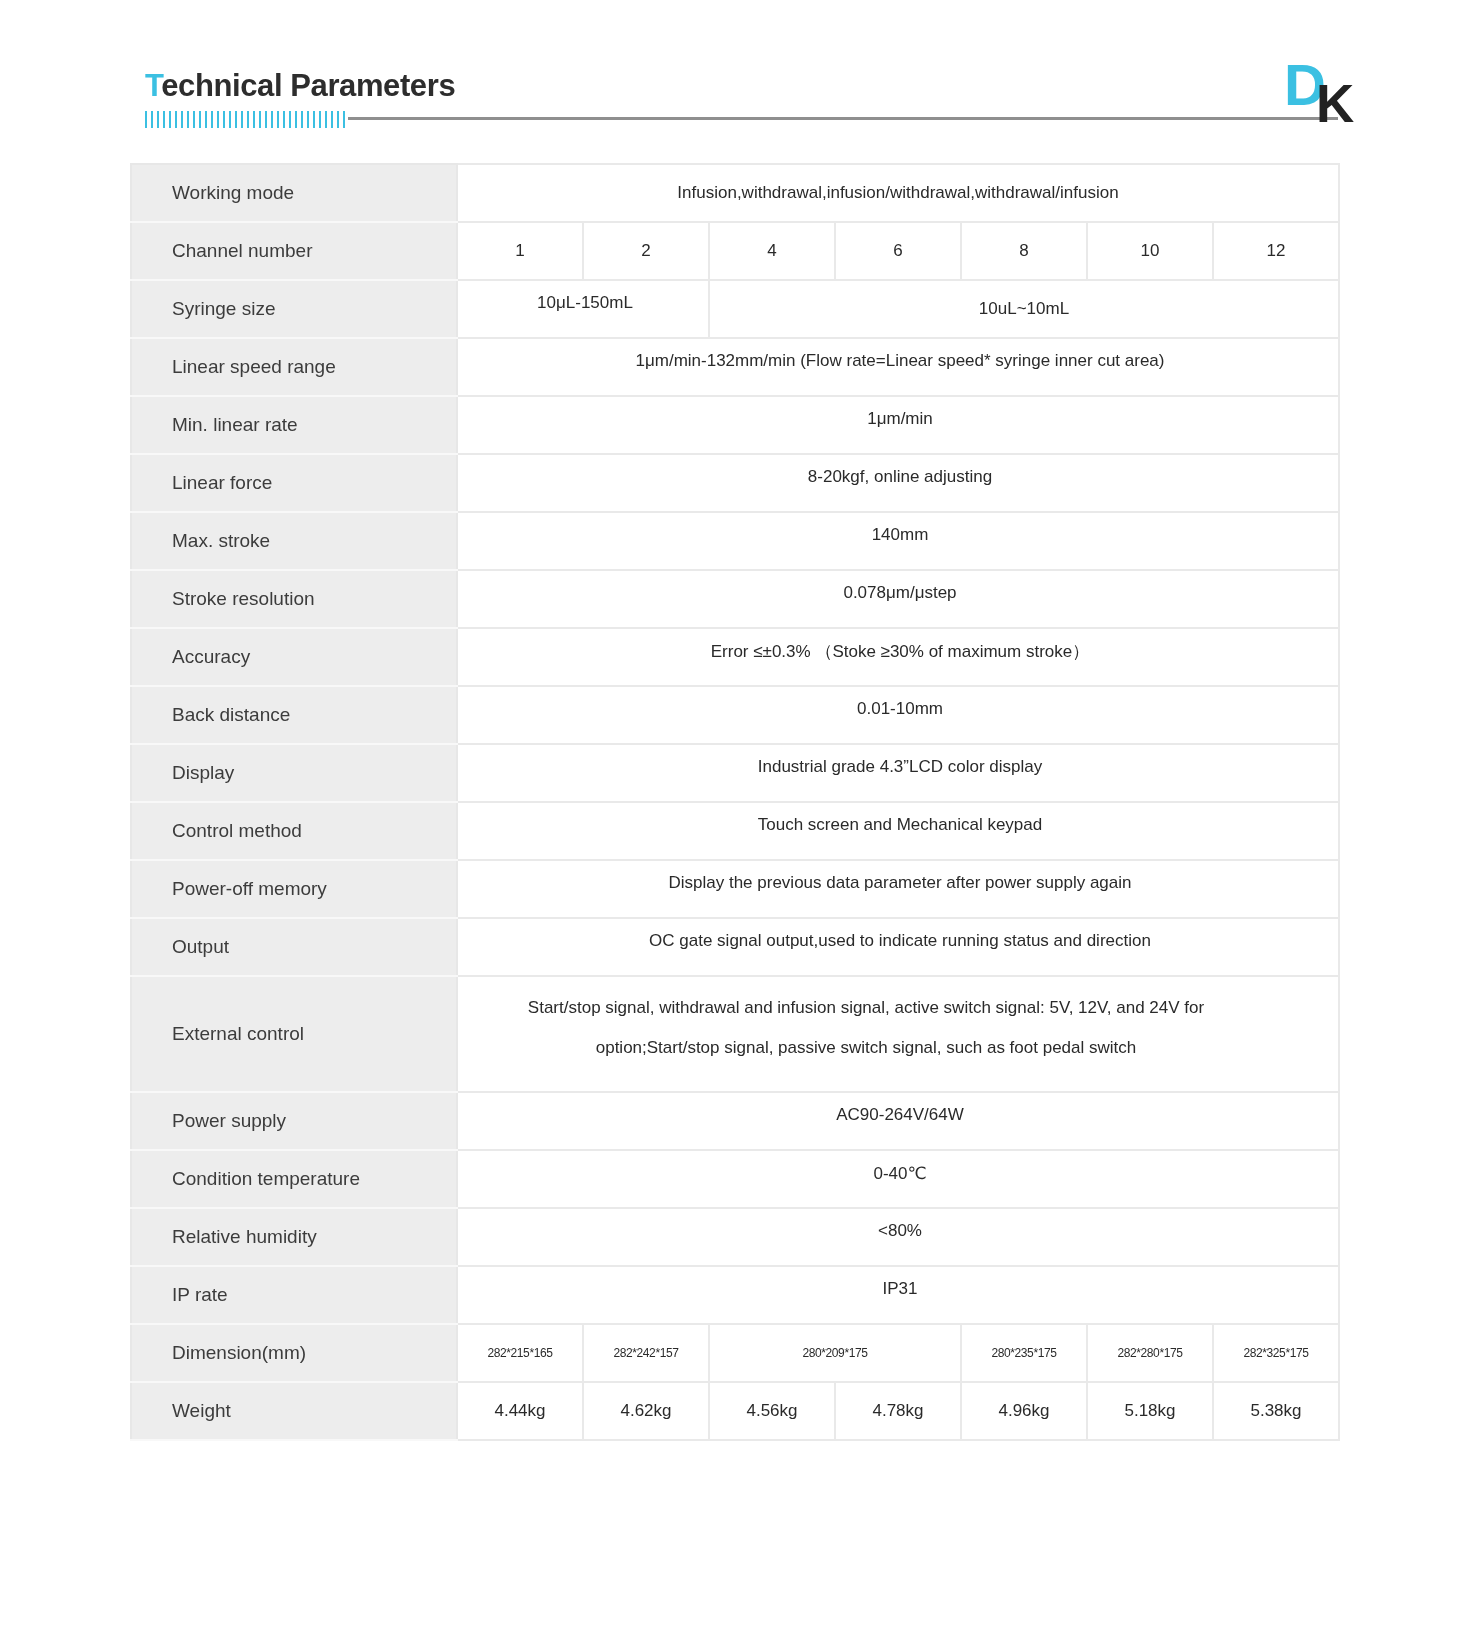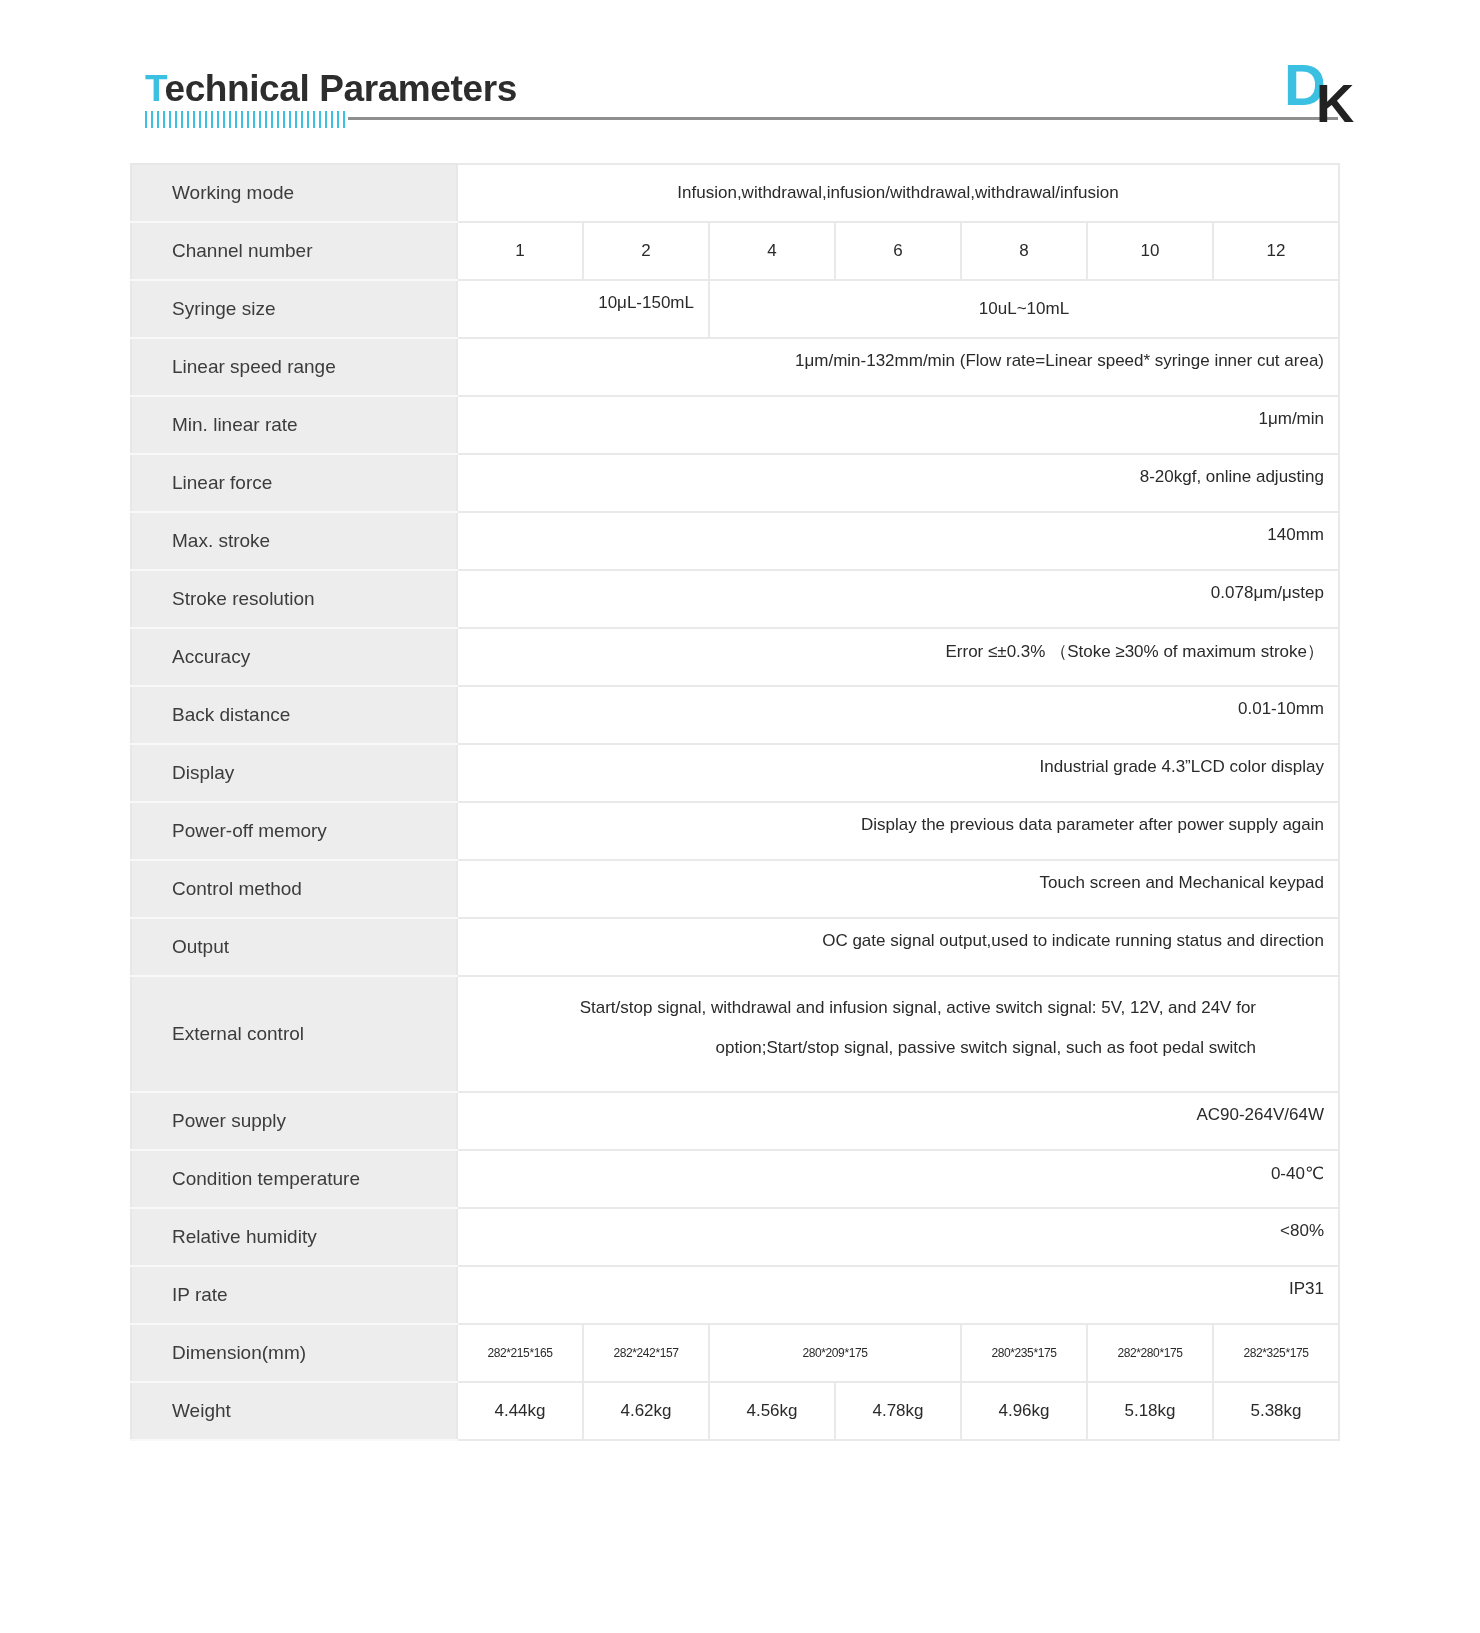--- a/index.html
+++ b/index.html
@@ -4,21 +4,21 @@
 <style>
   html,body{margin:0;padding:0;background:#ffffff;}
   body{
     width:1480px;height:1633px;position:relative;overflow:hidden;
     font-family:"Liberation Sans","DejaVu Sans",sans-serif;
     -webkit-font-smoothing:antialiased;
   }
   
   .page-title{
     position:absolute;left:145px;top:68px;margin:0;
-    font-size:37px;font-weight:bold;color:#2d2d2d;letter-spacing:-0.4px;
+    font-size:31px;font-weight:bold;color:#2d2d2d;letter-spacing:-0.4px;
   }
   .page-title .accent{color:#3bc0e2;}
   .barcode{
     position:absolute;left:145px;top:111px;width:201px;height:17px;
     background:repeating-linear-gradient(90deg,#3bc0e2 0 2px,transparent 2px 6px);
   }
   .title-rule{
     position:absolute;left:348px;top:117px;width:990px;height:3px;background:#8f8f8f;
   }
   .logo{position:absolute;left:1284px;top:56px;white-space:nowrap;z-index:2;}
@@ -40,21 +40,21 @@
   .spec-table th.label{
     background:#ededed;
     border-right:2px solid #e7e7e7;
     border-bottom:2px solid #f8f8f8;
     font-weight:normal;font-size:19px;color:#3c3c3c;
     text-align:left;padding:0 8px 0 40px;vertical-align:middle;
   }
   .spec-table td{
     border:2px solid #e9e9e9;background:#ffffff;
     font-size:17px;color:#2a2a2a;vertical-align:middle;
-    padding:0 14px 12px 18px;text-align:right;
+    padding:0 14px 12px 18px;text-align:center;
   }
   .spec-table td.center{text-align:center;padding:8px 2px;}
   .spec-table td.dim{font-size:12px;letter-spacing:-0.4px;padding:0 1px;}
   .spec-table td .wrap{max-width:780px;line-height:2.35;}
 </style>
 </head>
 <body>
 
 <h1 class="page-title"><span class="accent">T</span><span>echnical Parameters</span></h1>
 
@@ -120,26 +120,26 @@
       </tr>
       <tr>
         <th class="label">Back distance</th>
         <td colspan="7" class="">0.01-10mm</td>
       </tr>
       <tr>
         <th class="label">Display</th>
         <td colspan="7" class="">Industrial grade 4.3”LCD color display</td>
       </tr>
       <tr>
+        <th class="label">Control method</th>
+        <td colspan="7" class="">Touch screen and Mechanical keypad</td>
+      </tr>
+      <tr>
         <th class="label">Power-off memory</th>
         <td colspan="7" class="">Display the previous data parameter after power supply again</td>
-      </tr>
-      <tr>
-        <th class="label">Control method</th>
-        <td colspan="7" class="">Touch screen and Mechanical keypad</td>
       </tr>
       <tr>
         <th class="label">Output</th>
         <td colspan="7" class="">OC gate signal output,used to indicate running status and direction</td>
       </tr>
       <tr class="tall">
         <th class="label">External control</th>
         <td colspan="7" class="">
           <div class="wrap">Start/stop signal, withdrawal and infusion signal, active switch signal: 5V, 12V, and 24V for option;Start/stop signal, passive switch signal, such as foot pedal switch</div>
         </td>

